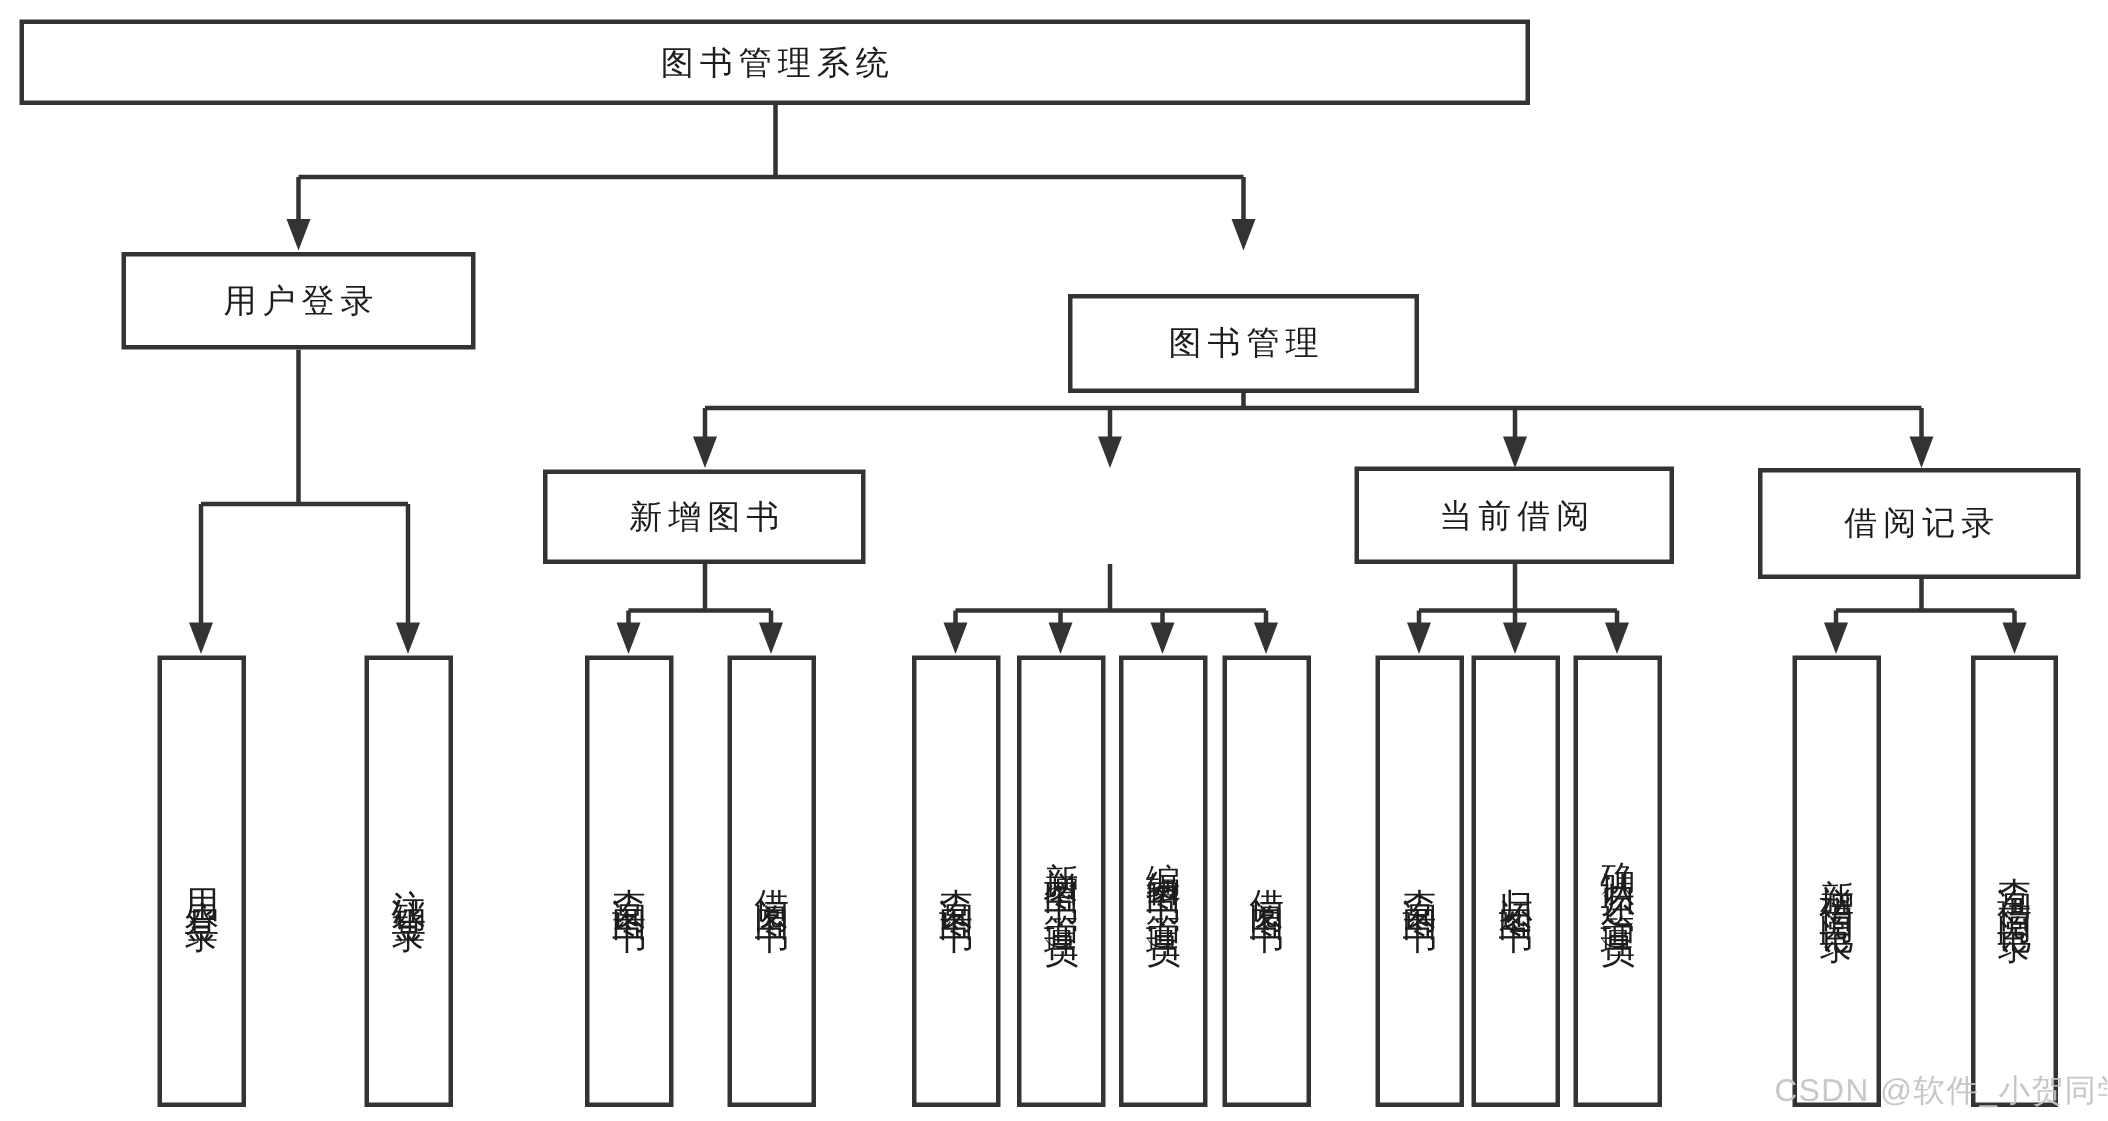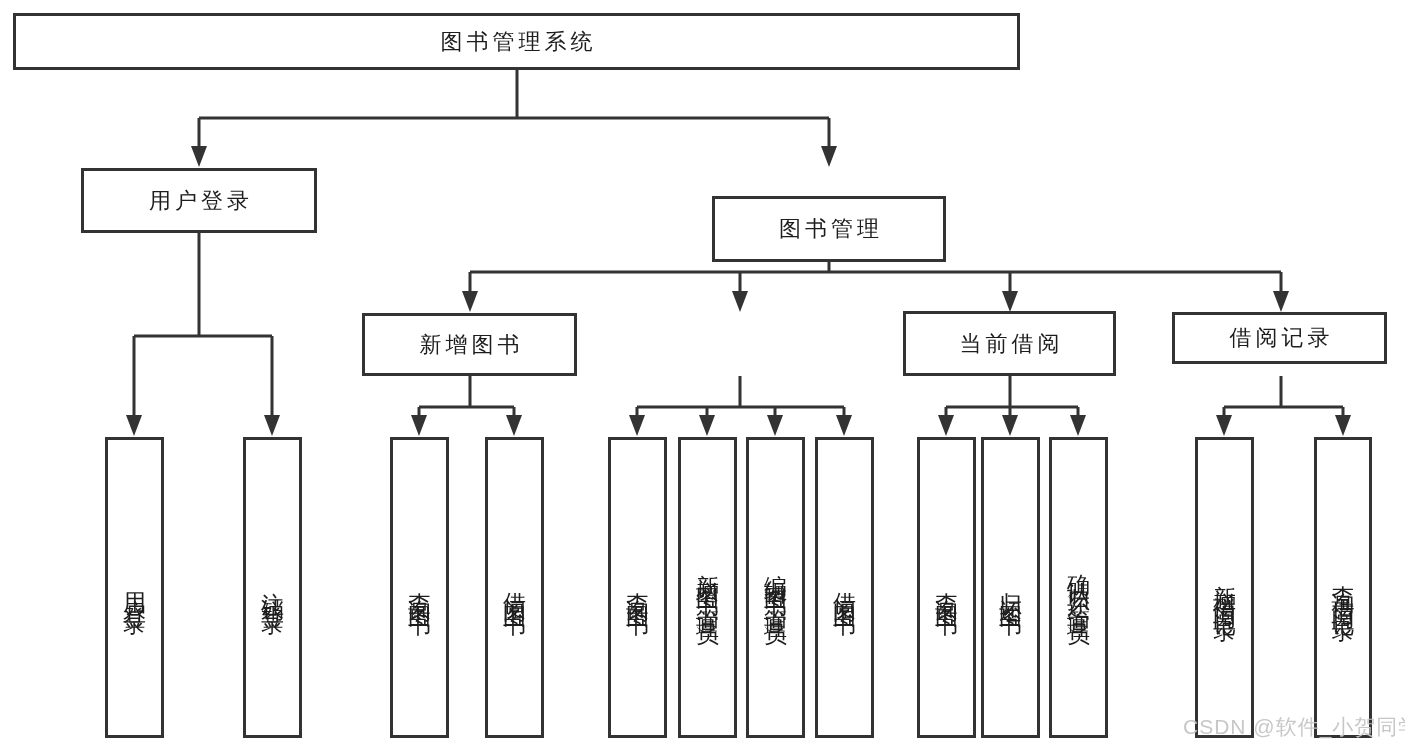--- a/index.html
+++ b/index.html
@@ -91,21 +91,21 @@
   <div class="box" style="left:712px; top:168px; width:234px; height:66px;margin-top:28px;">
     <span class="h-label">图书管理</span>
   </div>
 
   <div class="box" style="left:362px; top:313px; width:215px; height:63px;">
     <span class="h-label">新增图书</span>
   </div>
   <div class="box" style="left:903px; top:311px; width:213px; height:65px;">
     <span class="h-label">当前借阅</span>
   </div>
-  <div class="box" style="left:1172px; top:312px; width:215px; height:52px;">
+  <div class="box" style="left:1172px; top:312px; width:215px; height:74px;">
     <span class="h-label">借阅记录</span>
   </div>
 
   <div class="box leaf" style="left:105px; top:437px; width:59px; height:301px;">
     <span class="v-label">用户登录</span>
   </div>
   <div class="box leaf" style="left:243px; top:437px; width:59px; height:301px;">
     <span class="v-label">注销登录</span>
   </div>
 

